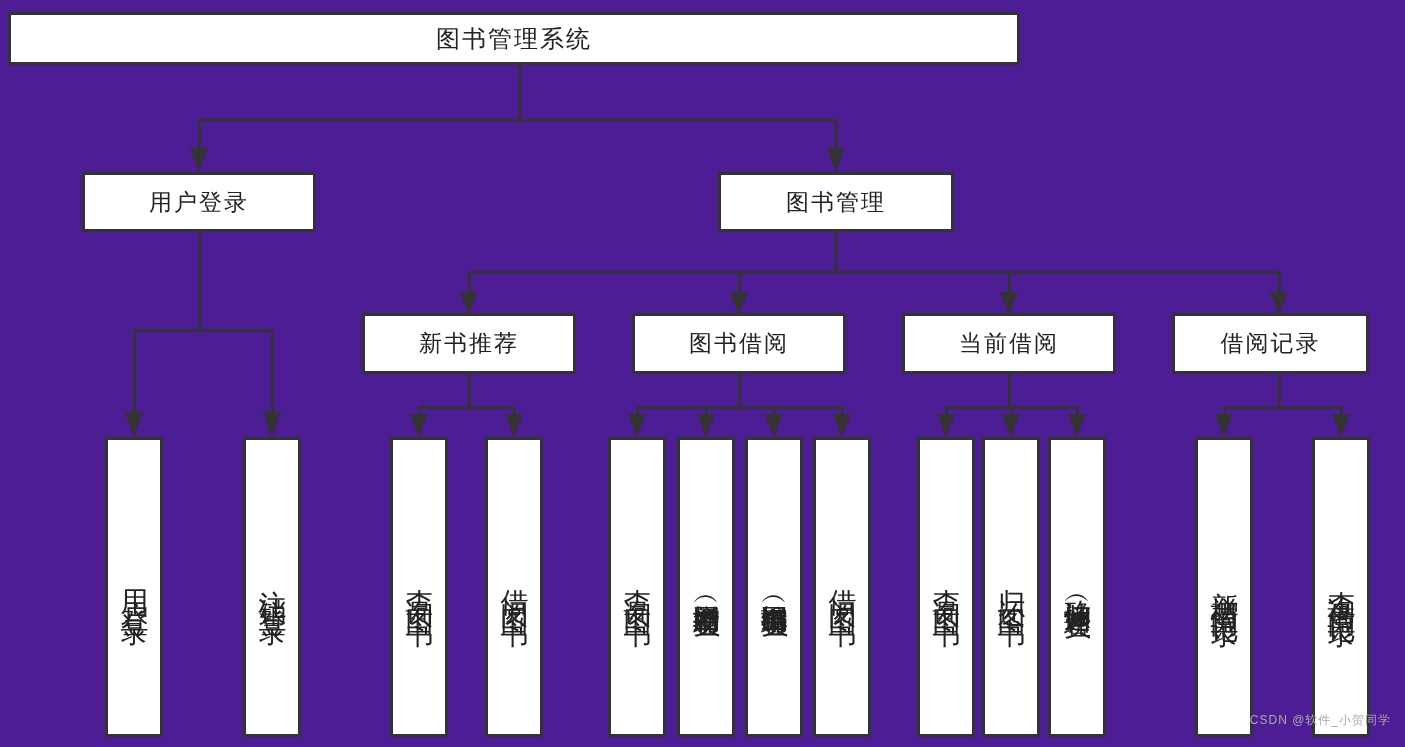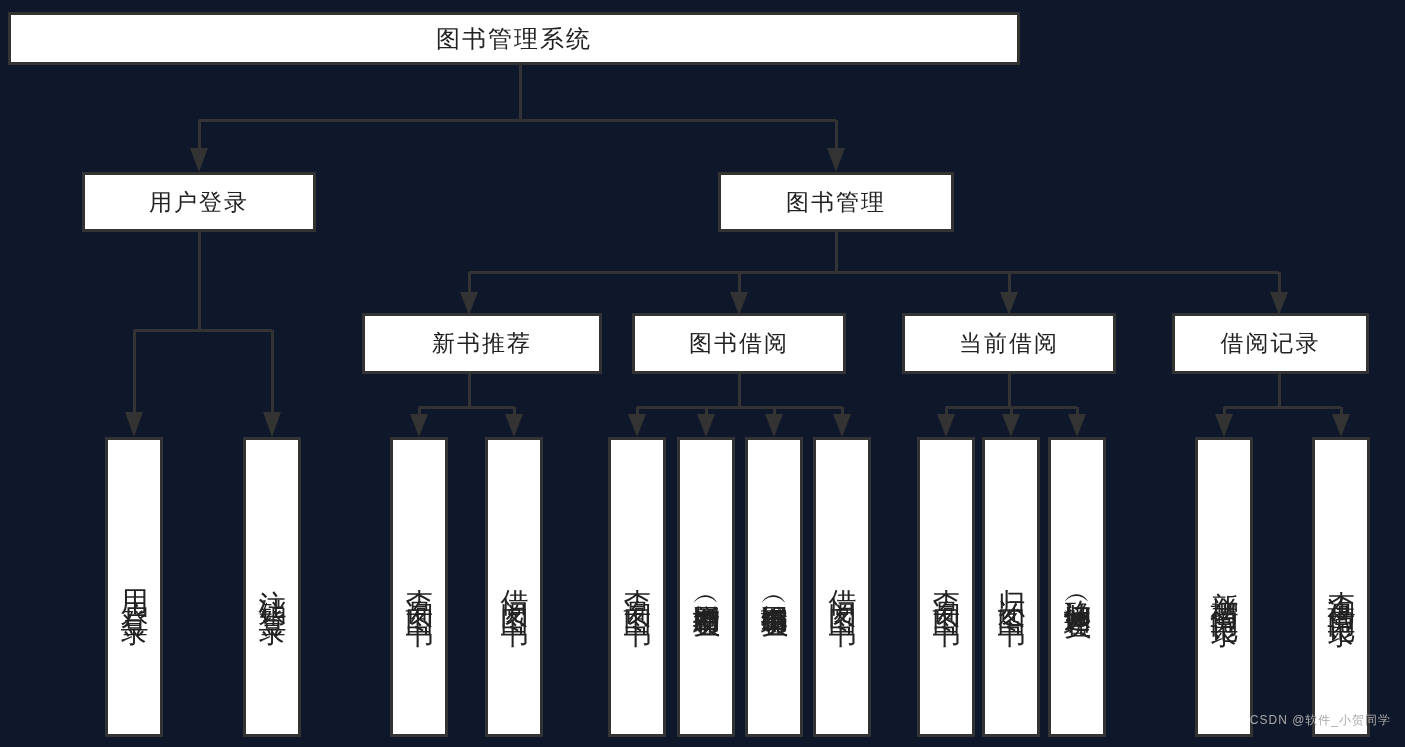--- a/index.html
+++ b/index.html
@@ -1,19 +1,19 @@
 <!DOCTYPE html>
 <html><head>
 <meta charset="utf-8">
 <style>
   html,body{margin:0;padding:0;background:#ffffff;}
   .stage{
     position:relative;
     width:1405px;height:747px;
-    background:#0f172a;
+    background:#4c1d95;
     overflow:hidden;
     font-family:"Liberation Sans","DejaVu Sans",sans-serif;
   }
   .stage svg{position:absolute;left:0;top:0;}
   .box{
     position:absolute;
     box-sizing:border-box;
     border:3px solid #333333;
     background:#ffffff;
     display:flex;
@@ -116,21 +116,21 @@
       <polygon points="1215,414 1233,414 1224,437"></polygon>
       <polygon points="1332,414 1350,414 1341,437"></polygon>
     </g>
   </svg>
 
   <div class="box h root" style="left:8px;top:12px;width:1012px;height:53px;">图书管理系统</div>
 
   <div class="box h" style="left:82px;top:172px;width:234px;height:60px;">用户登录</div>
   <div class="box h" style="left:718px;top:172px;width:236px;height:60px;">图书管理</div>
 
-  <div class="box h" style="left:362px;top:313px;width:240px;height:61px;">新书推荐</div>
+  <div class="box h" style="left:362px;top:313px;width:214px;height:61px;">新书推荐</div>
   <div class="box h" style="left:902px;top:313px;width:214px;height:61px;">当前借阅</div>
   <div class="box h" style="left:632px;top:313px;width:214px;height:61px;">图书借阅</div>
   <div class="box h" style="left:1172px;top:313px;width:197px;height:61px;">借阅记录</div>
 
   <div class="box v t4" style="left:105px;top:437px;width:58px;height:300px;">用户登录</div>
   <div class="box v t4" style="left:243px;top:437px;width:58px;height:300px;">注销登录</div>
 
   <div class="box v t4" style="left:390px;top:437px;width:58px;height:300px;">查询图书</div>
   <div class="box v t4" style="left:485px;top:437px;width:58px;height:300px;">借阅图书</div>
 

